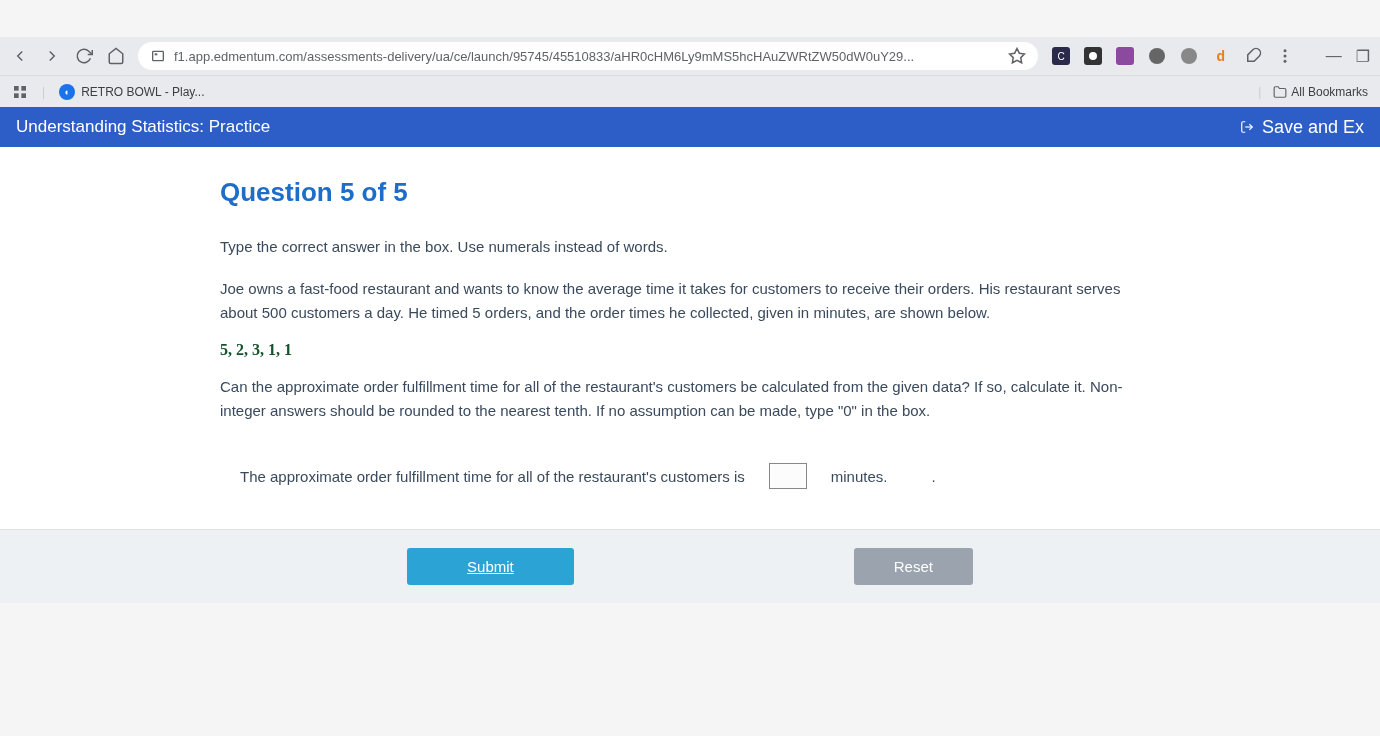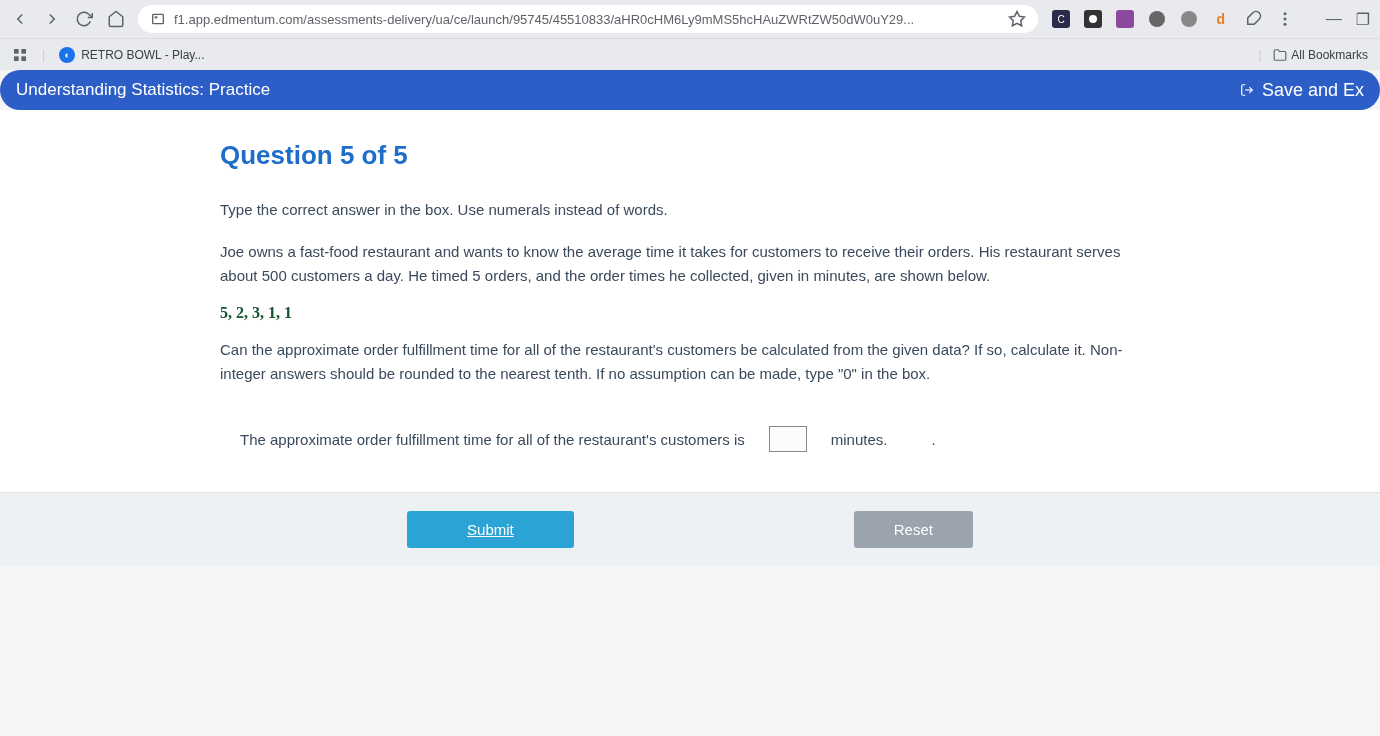--- a/index.html
+++ b/index.html
@@ -5,20 +5,21 @@
     * { margin: 0; padding: 0; box-sizing: border-box; }
     body { font-family: Arial, sans-serif; background: #f5f5f5; width: 1380px; height: 736px; overflow: hidden; }
     
     .browser-toolbar {
       background: #e8eaed;
       height: 38px;
       display: flex;
       align-items: center;
       padding: 0 10px;
       gap: 12px;
+      margin-top: 37px;
     }
     .nav-btn { width: 20px; height: 20px; display: flex; align-items: center; justify-content: center; color: #5f6368; cursor: pointer; }
     .url-bar {
       flex: 1;
       background: #fff;
       border-radius: 20px;
       height: 28px;
       display: flex;
       align-items: center;
       padding: 0 12px;
@@ -49,21 +50,20 @@
     
     .app-header {
       background: #2d5ec7;
       color: white;
       height: 40px;
       display: flex;
       align-items: center;
       padding: 0 16px;
       font-size: 17px;
       font-weight: 500;
-      border-radius: 20px;
     }
     .save-exit { margin-left: auto; font-size: 18px; display: flex; align-items: center; gap: 8px; cursor: pointer; }
     
     .content-area {
       background: #fff;
       padding: 30px 0 0 0;
     }
     .question-container {
       max-width: 1000px;
       margin: 0 auto;

